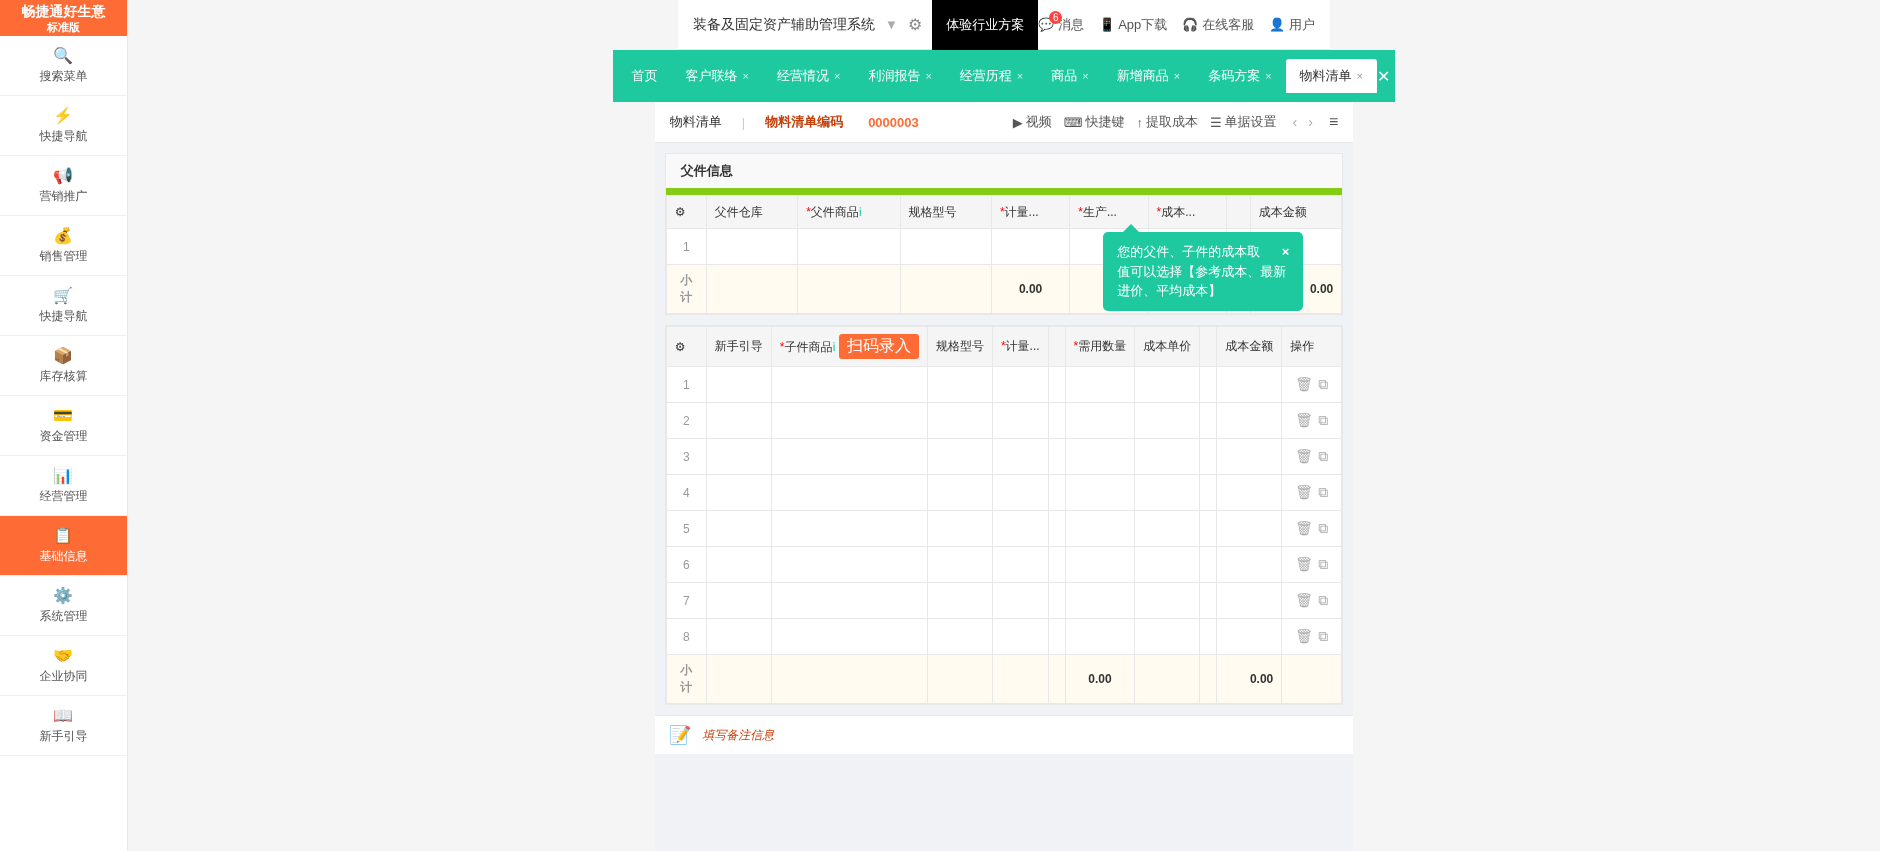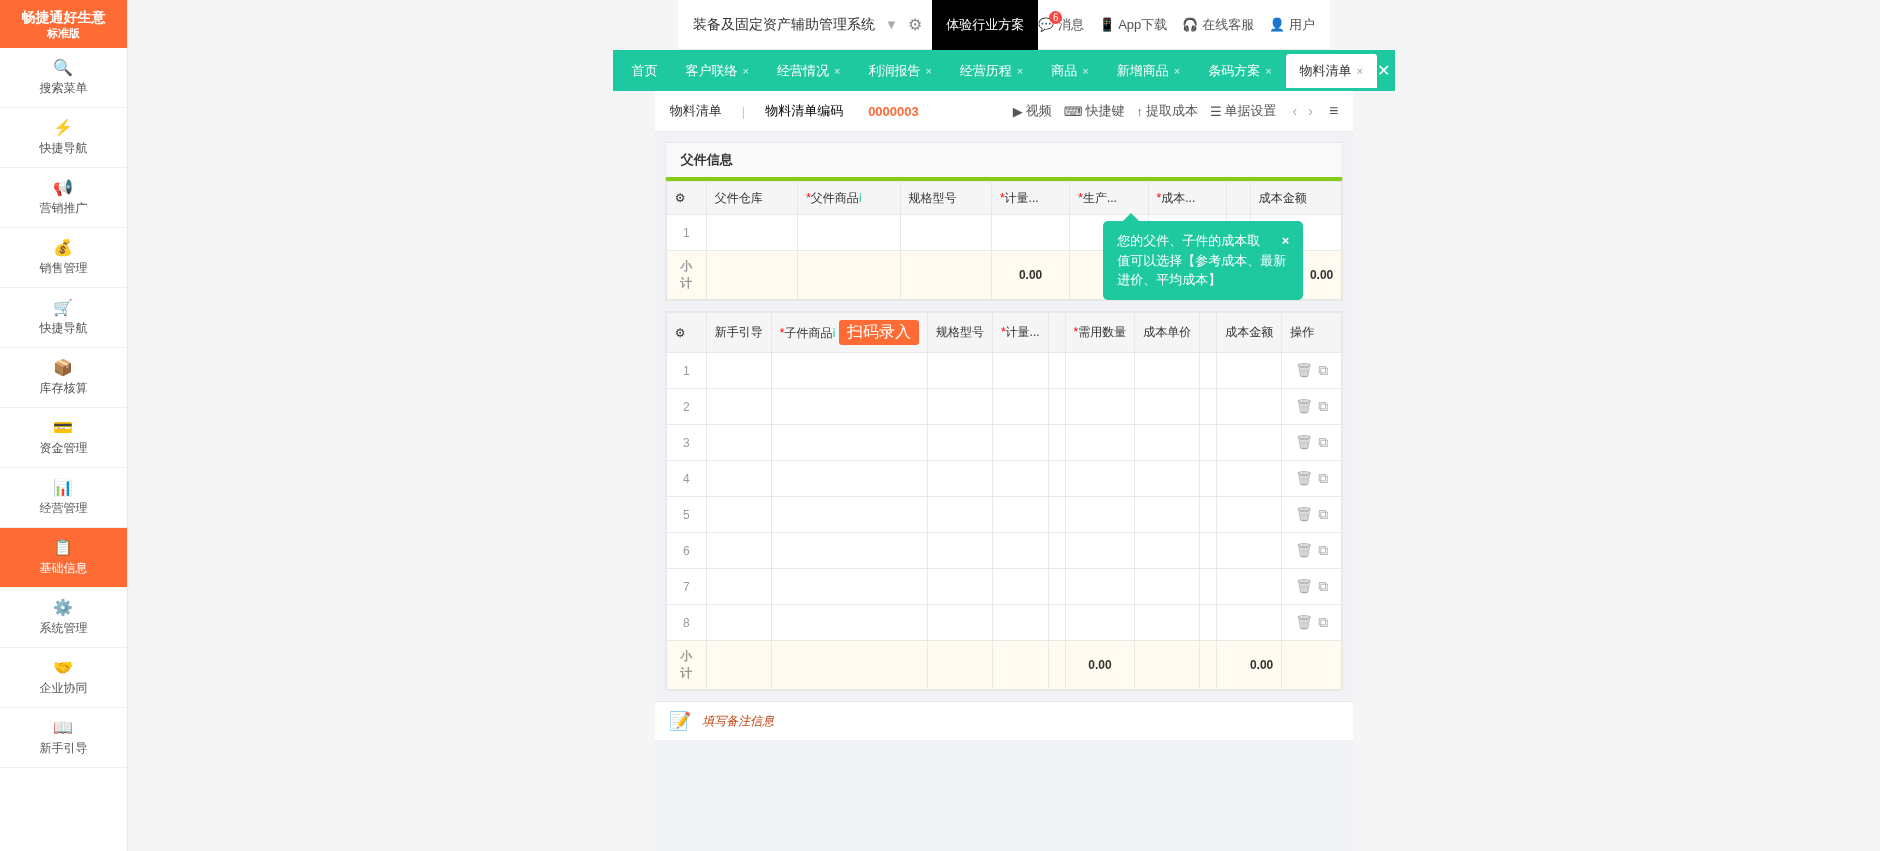--- a/index.html
+++ b/index.html
@@ -9,21 +9,21 @@
     .sidebar {
       width: 128px;
       background: #fff;
       display: flex;
       flex-direction: column;
       border-right: 1px solid #e8e8e8;
       flex-shrink: 0;
     }
     .sidebar-logo {
       background: #ff6b35;
-      height: 48px;
+      height: 36px;
       display: flex;
       align-items: center;
       justify-content: center;
       color: white;
       font-size: 13px;
       font-weight: bold;
       padding: 8px;
       flex-direction: column;
       line-height: 1.3;
     }
@@ -80,21 +80,21 @@
     .header-user-items { display: flex; align-items: center; gap: 15px; color: #555; font-size: 13px; }
     .badge-wrap { position: relative; display: inline-block; }
     .badge { position: absolute; top: -6px; right: -8px; background: #ff4444; color: white; border-radius: 8px; font-size: 10px; padding: 1px 4px; }
     .settings-icon { color: #888; font-size: 16px; cursor: pointer; }
 
     
     .nav-tabs {
       background: #1ec9a0;
       display: flex;
       align-items: center;
-      height: 41px;
+      height: 52px;
       padding: 0 5px;
       overflow: hidden;
     }
     .nav-tab {
       color: white;
       padding: 8px 14px;
       cursor: pointer;
       font-size: 13px;
       white-space: nowrap;
       display: flex;
@@ -122,21 +122,21 @@
       align-items: center;
       padding: 10px 15px;
       border-bottom: 1px solid #e8e8e8;
       gap: 20px;
     }
     .breadcrumb-item {
       font-size: 13px;
       color: #333;
       cursor: pointer;
     }
-    .breadcrumb-item.current { font-weight: normal; color: #000000; }
+    .breadcrumb-item.current { font-weight: bold; color: #c2410c; }
     .doc-code { color: #ff6b35; font-weight: bold; margin-left: 5px; }
     .header-tools {
       margin-left: auto;
       display: flex;
       align-items: center;
       gap: 12px;
       font-size: 13px;
       color: #555;
     }
     .header-tools span { cursor: pointer; display: flex; align-items: center; gap: 3px; }
@@ -146,21 +146,21 @@
       background: #fff;
       margin: 10px;
       border: 1px solid #e8e8e8;
     }
     .section-title {
       background: #f9f9f9;
       padding: 8px 15px;
       font-size: 13px;
       font-weight: bold;
       color: #333;
-      border-bottom: 4px solid #84cc16;
+      border-bottom: 7px solid #84cc16;
     }
 
     .data-table {
       width: 100%;
       border-collapse: collapse;
       font-size: 12px;
     }
     .data-table th {
       background: #f5f5f5;
       border: 1px solid #e8e8e8;

